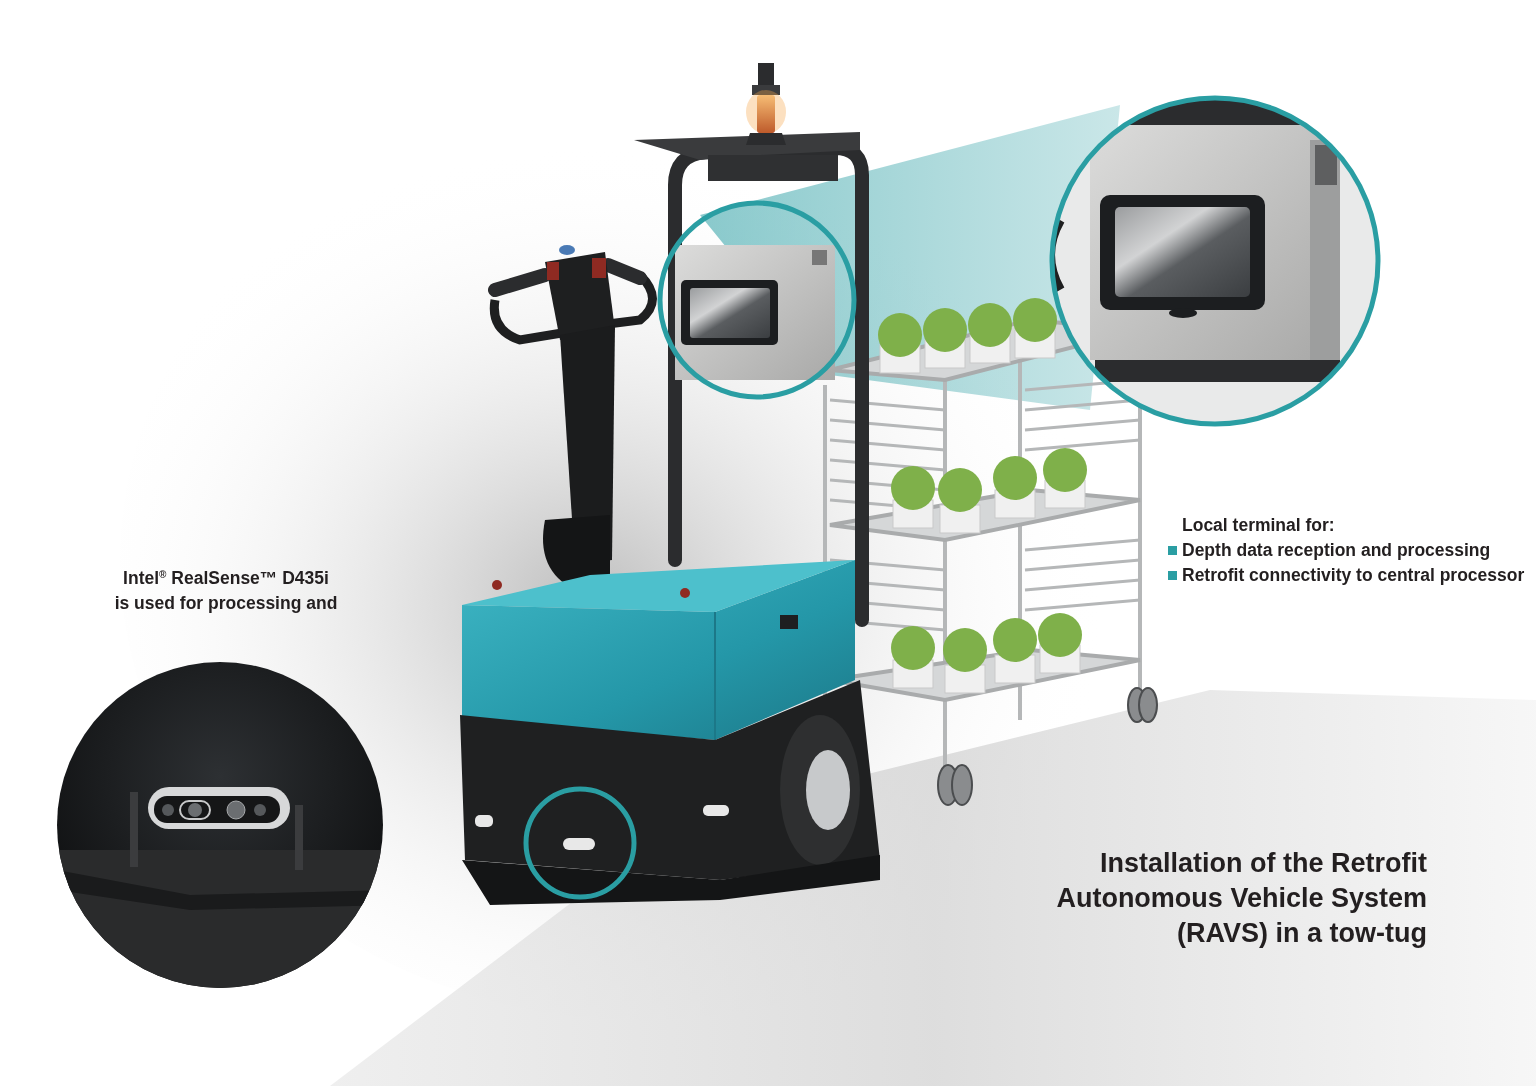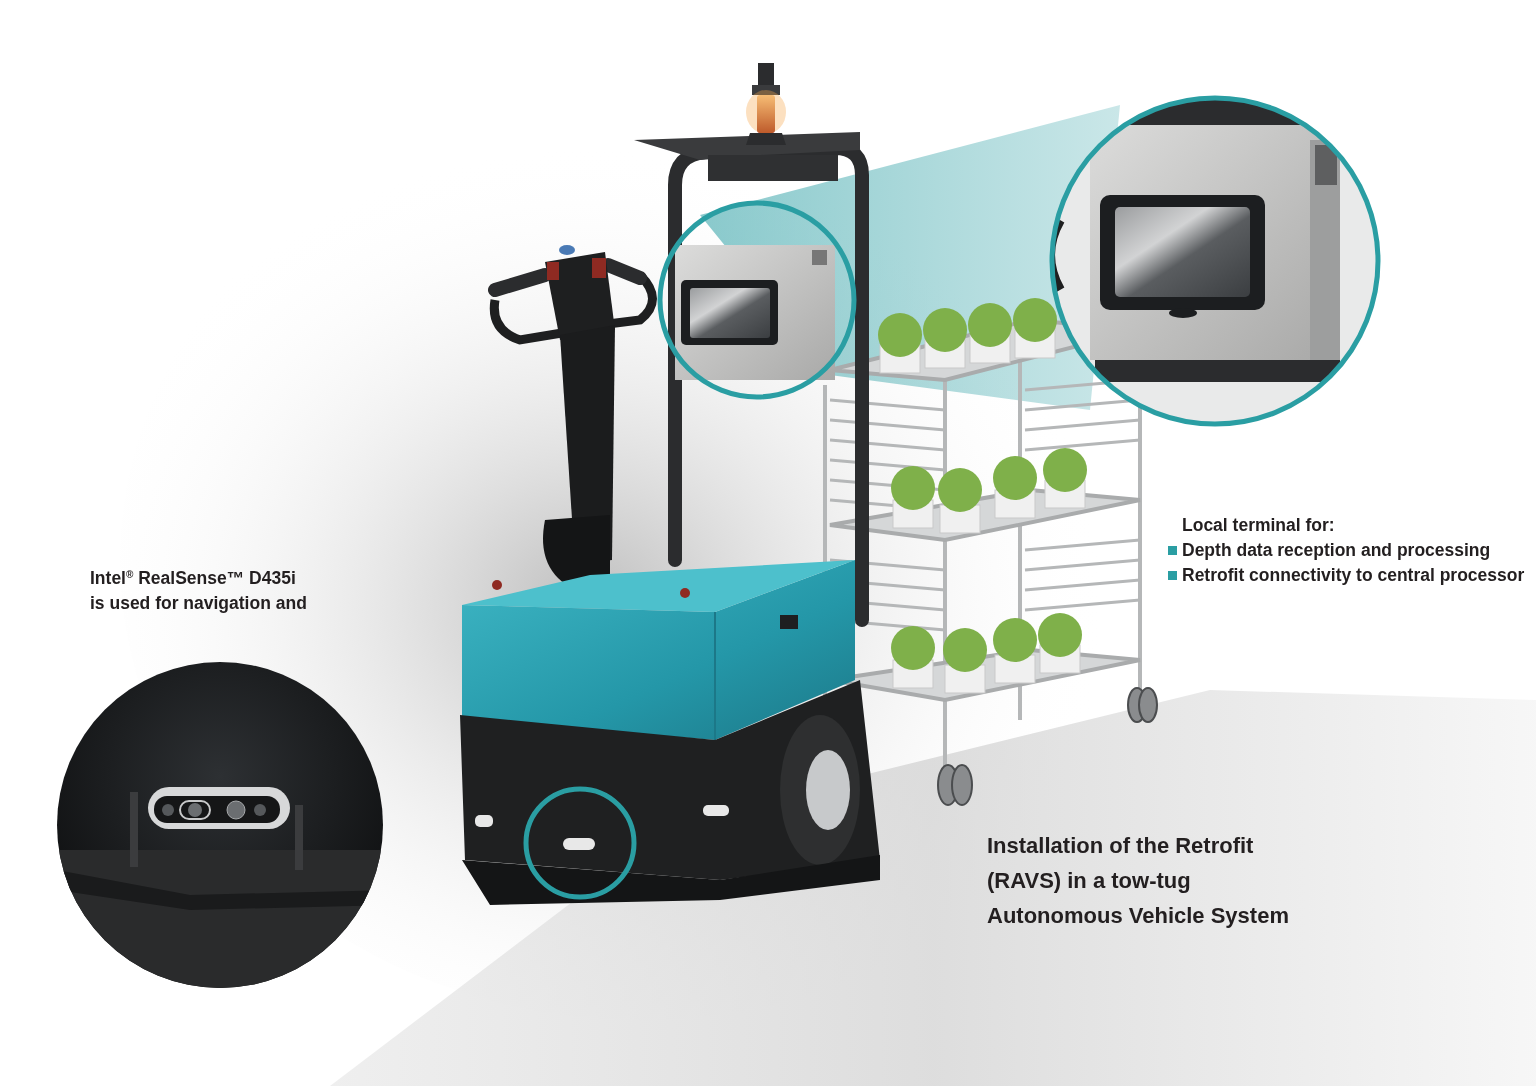--- a/index.html
+++ b/index.html
@@ -1,27 +1,27 @@
 <!DOCTYPE html>
 <html><head>
 <meta charset="utf-8">
 <style>
   html,body{margin:0;padding:0;}
   body{width:1536px;height:1086px;overflow:hidden;background:#ffffff;position:relative;
        font-family:"Liberation Sans", sans-serif;color:#231f20;}
   #scene{position:absolute;left:0;top:0;width:1536px;height:1086px;}
   .txt{position:absolute;font-weight:bold;color:#231f20;}
-  #cam-caption{left:90px;top:562px;width:272px;text-align:left;font-size:17.5px;line-height:25px;}
+  #cam-caption{left:90px;top:562px;width:272px;text-align:center;font-size:17.5px;line-height:25px;}
   #cam-caption sup{font-size:10px;vertical-align:6px;}
   #terminal-box{left:1167px;top:474px;width:360px;font-size:17.5px;line-height:25px;margin-top:39px;}
   #terminal-box .hdr{padding-left:15px;}
   #terminal-box ul{list-style:none;margin:0;padding:0;}
   #terminal-box li{position:relative;padding-left:15px;}
   #terminal-box li .bullet{position:absolute;left:1px;top:8px;width:9px;height:9px;background:#2a9ea3;}
-  #title-box{left:987px;top:828px;width:440px;font-size:22px;line-height:35px;}
+  #title-box{left:987px;top:846px;width:440px;font-size:27px;line-height:35px;text-align:right;}
 </style>
 </head>
 <body>
 
 <svg id="scene" viewBox="0 0 1536 1086" xmlns="http://www.w3.org/2000/svg">
   <defs>
     <linearGradient id="floorShade" x1="0" y1="0" x2="1" y2="0">
       <stop offset="0" stop-color="#e8e8e8"></stop>
       <stop offset="0.5" stop-color="#cfcfcf"></stop>
       <stop offset="1" stop-color="#f3f3f3"></stop>
@@ -222,28 +222,28 @@
       <rect x="180" y="801" width="30" height="18" rx="9" fill="none" stroke="#c7c8c9" stroke-width="2"></rect>
       <circle cx="195" cy="810" r="7" fill="#6b6e71"></circle>
       <circle cx="236" cy="810" r="9" fill="#6b6e71" stroke="#a7a9ab"></circle>
       <circle cx="260" cy="810" r="6" fill="#55585b"></circle>
     </g>
   </g>
 </svg>
 
 <div id="cam-caption" class="txt">
   <div><span>Intel</span><sup>®</sup><span> RealSense™ D435i</span></div>
-  <div>is used for navigation and</div>
+  <div>is used for processing and</div>
 </div>
 
 <div id="terminal-box" class="txt">
   <div class="hdr">Local terminal for:</div>
   <ul>
     <li><span class="bullet"></span><span>Depth data reception and processing</span></li>
     <li><span class="bullet"></span><span>Retrofit connectivity to central processor</span></li>
   </ul>
 </div>
 
 <div id="title-box" class="txt">
   <div>Installation of the Retrofit</div>
+  <div>Autonomous Vehicle System</div>
   <div>(RAVS) in a tow-tug</div>
-  <div>Autonomous Vehicle System</div>
 </div>
 
 </body></html>

